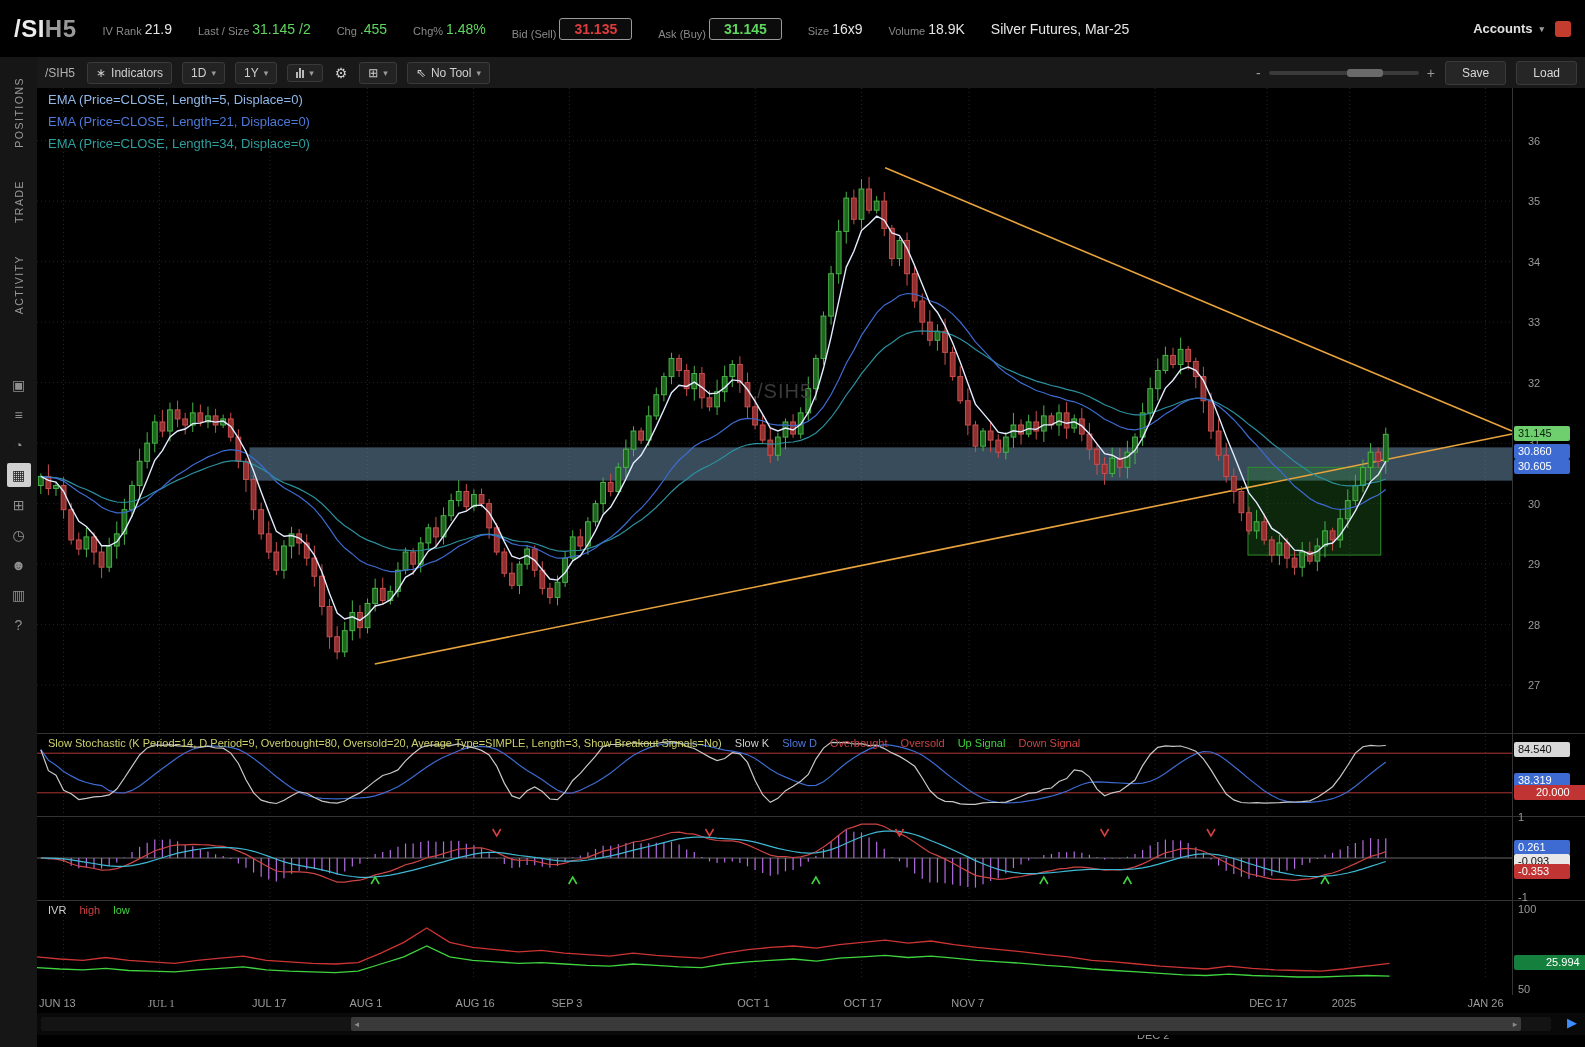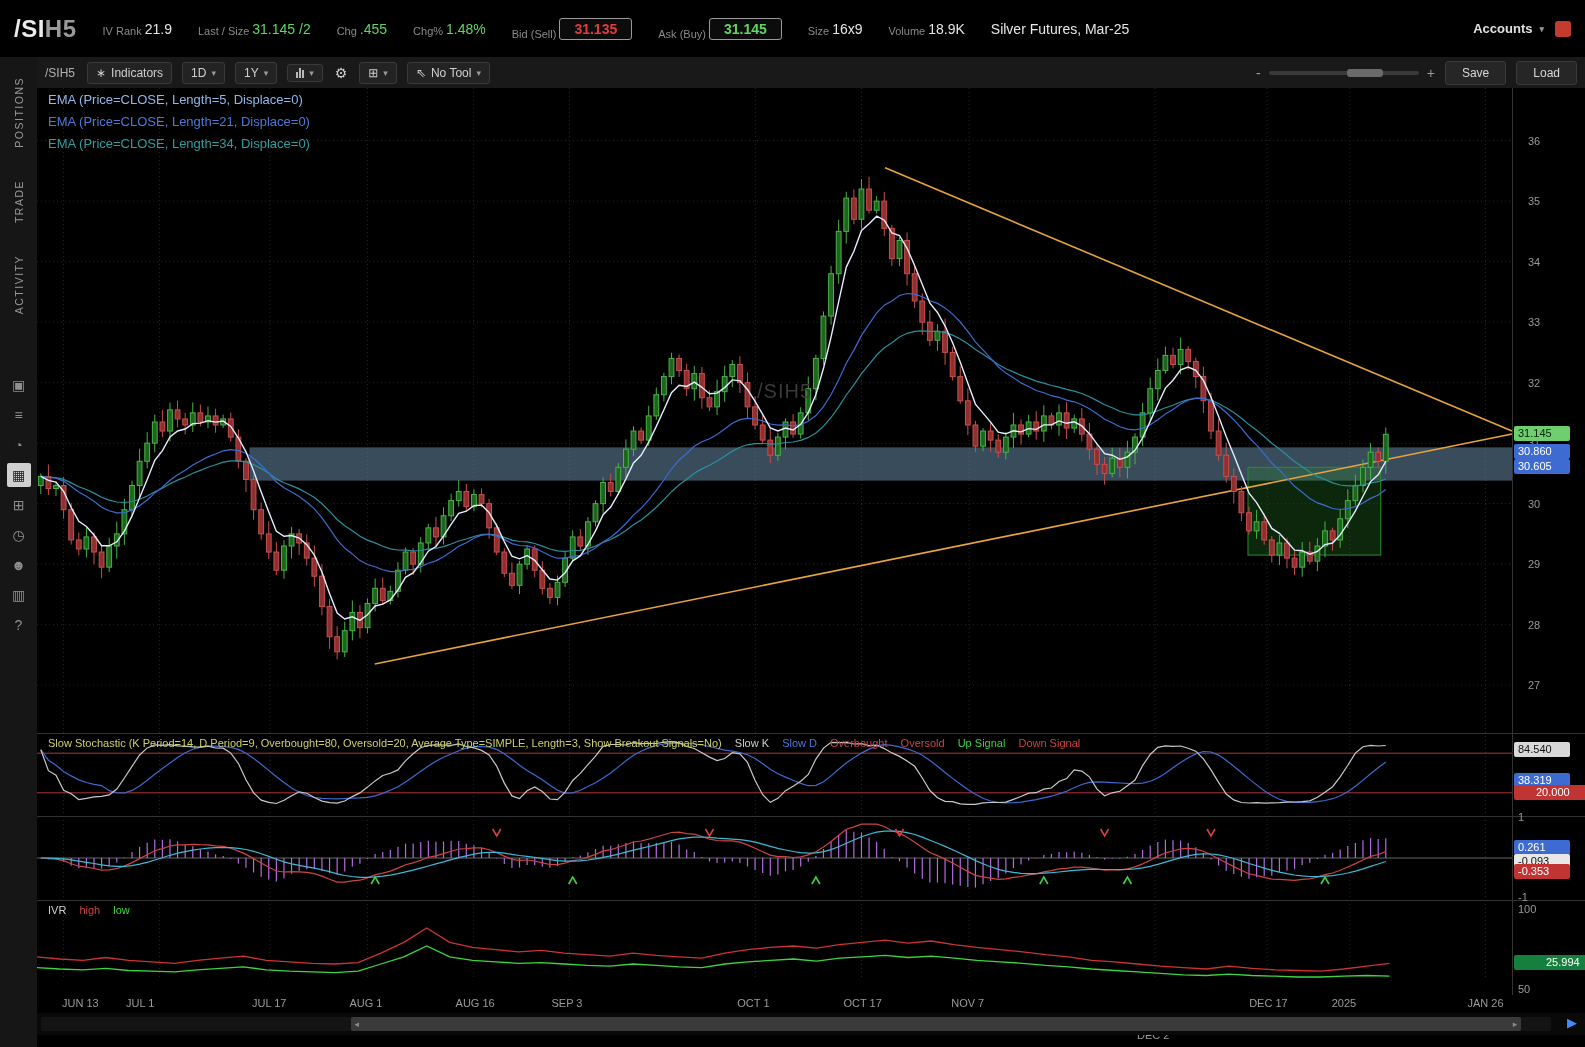--- a/index.html
+++ b/index.html
@@ -802,22 +802,22 @@
         <div class="ptag" style="top: 751.56px; background: rgb(61, 107, 209); color: rgb(255, 255, 255);">0.261</div>
         <div class="ptag" style="top: 765.72px; background: rgb(232, 232, 232); color: rgb(17, 17, 17);">-0.093</div>
         <div class="ptag" style="top: 776.12px; background: rgb(192, 52, 52); color: rgb(255, 255, 255);">-0.353</div>
         <div class="ptag plain" style="top: 802px;">-1</div>
         <div class="ptag plain" style="top: 814px;">100</div>
         <div class="ptag plain" style="top: 870px; margin-top: 24px;">50</div>
         <div class="ptag" style="top: 867.28px; background: #15803d; color: rgb(255, 255, 255); padding-left: 32px;">25.994</div>
       </div>
 
     <div class="xaxis" id="xaxis">
-        <span style="left: 25px;">JUN 13</span>
-        <span style="left: 89px;">JUL 1</span>
+        <span style="left: 2px;">JUN 13</span>
+        <span style="left: 111px; font-family: Liberation Serif, serif;">JUL 1</span>
         <span style="left: 215.05px;">JUL 17</span>
         <span style="left: 312.4px;">AUG 1</span>
         <span style="left: 418.6px; text-align: right;">AUG 16</span>
         <span style="left: 514.475px; text-align: right;">SEP 3</span>
         <span style="left: 700.325px;">OCT 1</span>
         <span style="left: 806.525px;">OCT 17</span>
         <span style="left: 914.2px;">NOV 7</span>
         <span style="left: 1100.05px; margin-top: 32px;">DEC 2</span>
         <span style="left: 1212.15px;">DEC 17</span>
         <span style="left: 1294.75px;">2025</span>

